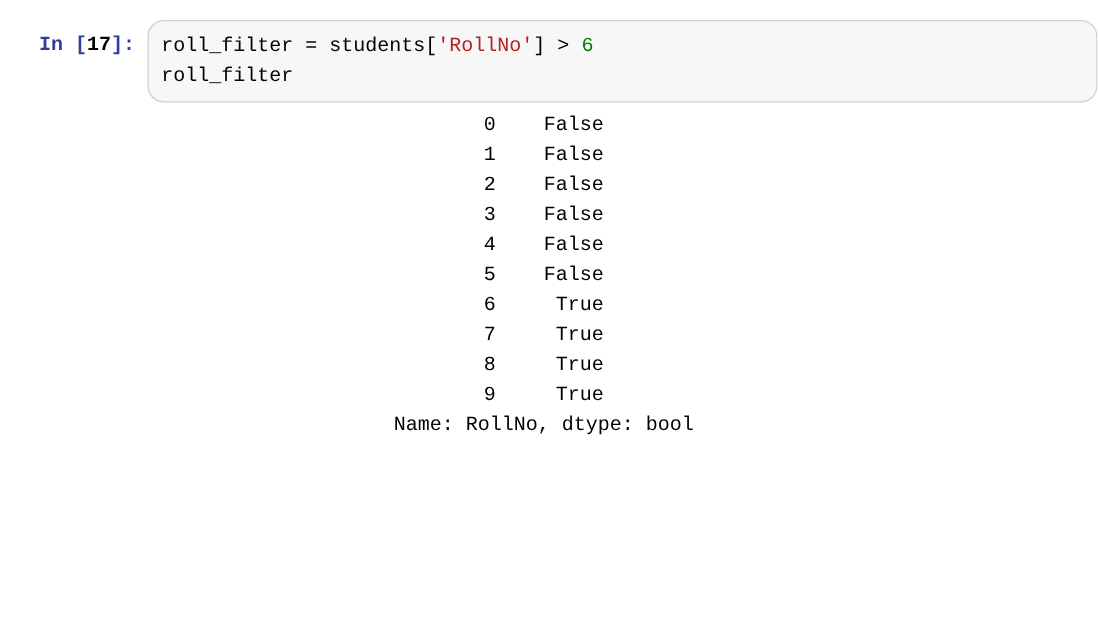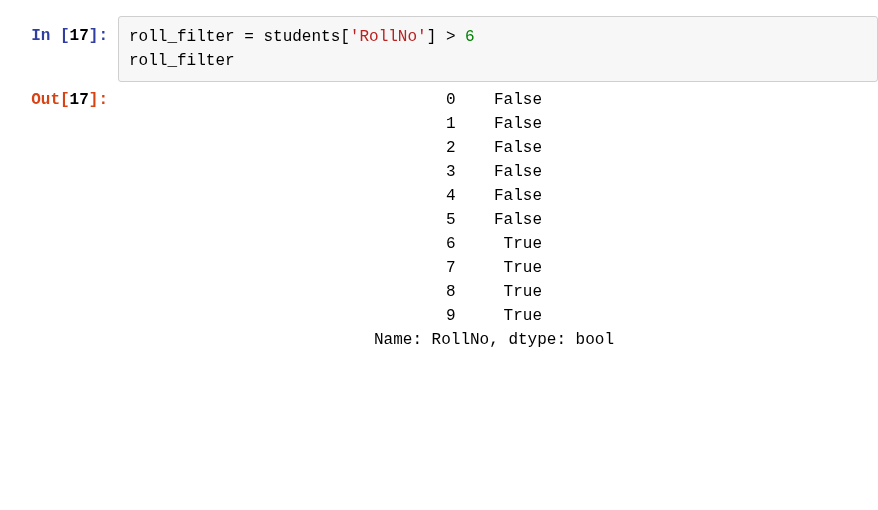--- a/index.html
+++ b/index.html
@@ -42,21 +42,21 @@
     .prompt .out-bracket {
       color: #D84315;
     }
     .prompt .num {
       color: #000000;
     }
     .input-area {
       flex: 1;
       background: #f7f7f7;
       border: 1px solid #cfcfcf;
-      border-radius: 3px;
+      border-radius: 13px;
       padding: 8px 10px;
       line-height: 1.5;
       white-space: pre;
       overflow-x: auto;
     }
     .output-area {
       flex: 1;
       padding: 2px 10px 2px 2px;
       line-height: 1.5;
       white-space: pre;
@@ -72,21 +72,20 @@
 </head>
 <body>
 
 <div class="cell">
   <div class="prompt"><span class="in-label">In </span><span class="bracket">[</span><span class="num">17</span><span class="bracket">]:</span></div>
   <div class="input-area"><span class="tok-name">roll_filter </span><span class="tok-op">=</span><span class="tok-name"> students</span><span class="tok-punct">[</span><span class="tok-str">'RollNo'</span><span class="tok-punct">]</span><span> </span><span class="tok-op">&gt;</span><span> </span><span class="tok-num">6</span>
 <span class="tok-name">roll_filter</span></div>
 </div>
 
 <div class="cell">
-  <div class="prompt prompt-out"><span class="out-label">Out</span><span class="out-bracket">[</span><span class="num">17</span><span class="out-bracket">]:</span></div>
   <div class="output-area" id="output-text">0    False
 1    False
 2    False
 3    False
 4    False
 5    False
 6     True
 7     True
 8     True
 9     True

